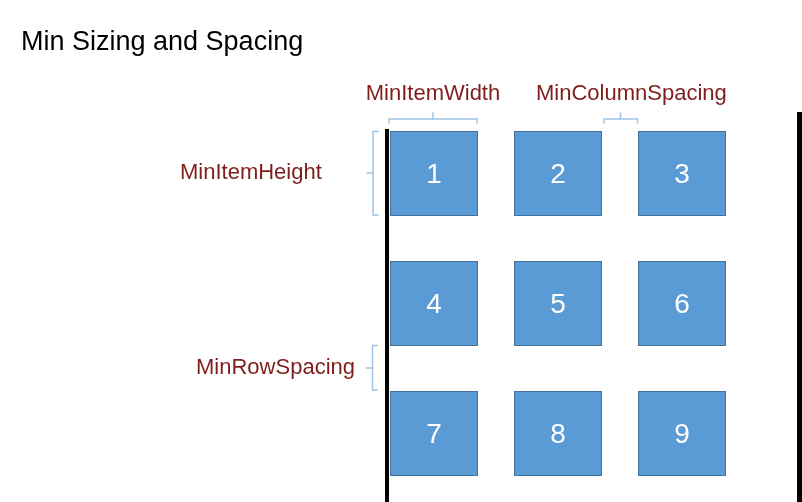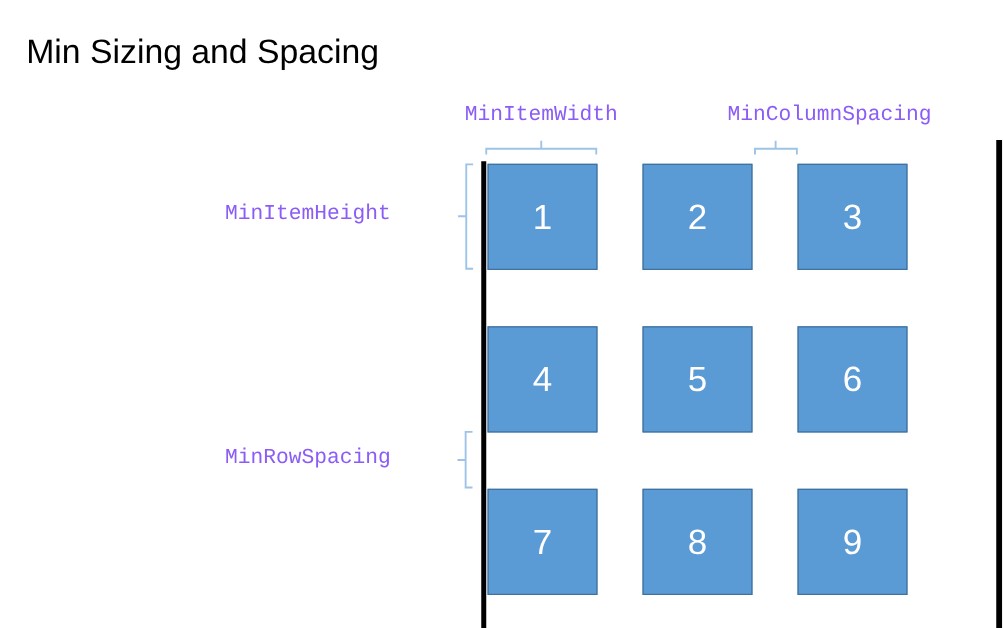--- a/index.html
+++ b/index.html
@@ -22,30 +22,29 @@
   .title {
     left: 21px;
     top: 13px;
     font-size: 27px;
     line-height: 32px;
     color: #000000;
     white-space: nowrap;
   }
 
   .diagram-label {
-    font-size: 17px;
+    font-size: 22px;
     line-height: 24px;
-    color: #8b5cf6;
+    color: #7f1d1d;
     white-space: nowrap;
-    font-family: Liberation Mono, monospace;
   }
   .label-miw { left: 340px; top: 69px; width: 186px; text-align: center; }
-  .label-mcs { left: 582px; top: 69px; }
+  .label-mcs { left: 536px; top: 69px; }
   .label-mih { left: 180px; top: 148px; width: 174px; text-align: left; }
-  .label-mrs { left: 180px; top: 343px; width: 175px; text-align: left; }
+  .label-mrs { left: 180px; top: 343px; width: 175px; text-align: right; }
 
   svg.overlay {
     position: absolute;
     left: 0;
     top: 0;
     width: 802px;
     height: 502px;
   }
   .bracket {
     stroke: #9dc3e6;

